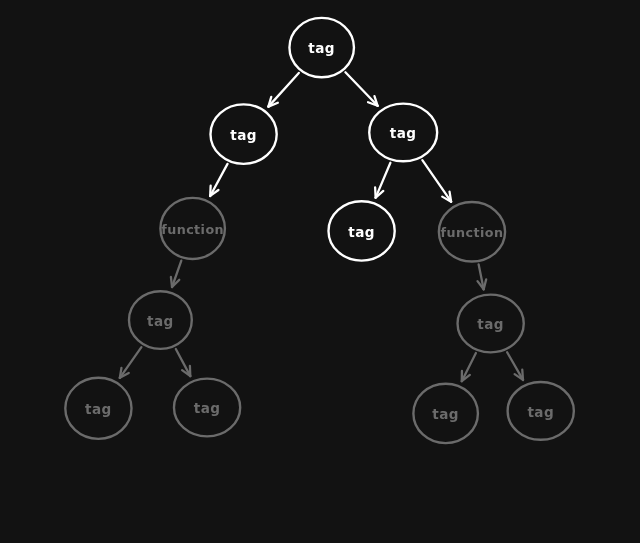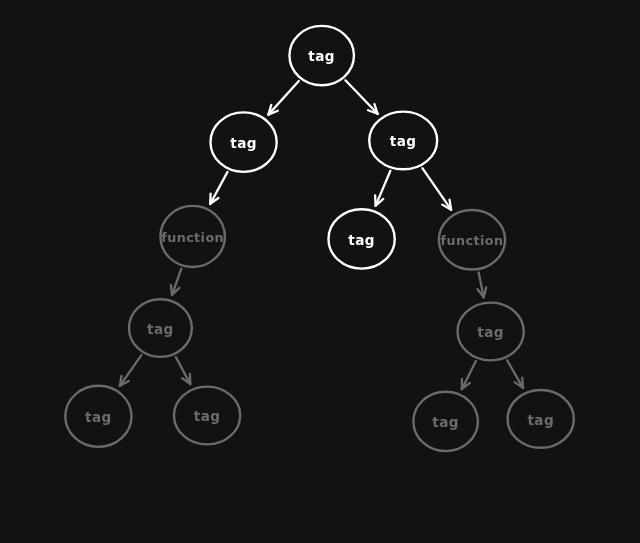--- a/index.html
+++ b/index.html
@@ -7,21 +7,20 @@
     padding: 0;
     width: 640px;
     height: 543px;
     overflow: hidden;
     background: #121212;
   }
   .stage {
     position: relative;
     width: 640px;
     height: 461px;
-    margin-top: 8px;
   }
   svg.tree {
     position: absolute;
     inset: 0;
     width: 100%;
     height: 100%;
     display: block;
   }
   svg.tree text {
     font-family: "DejaVu Sans", sans-serif;

